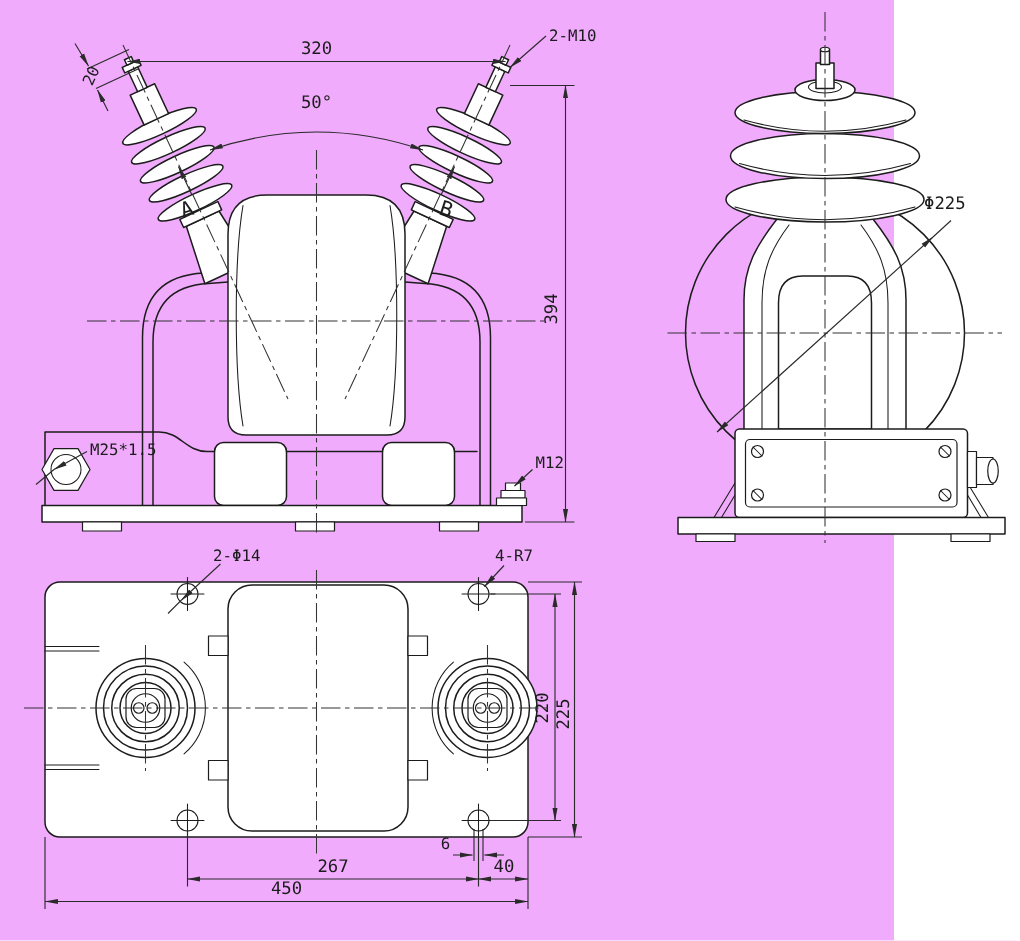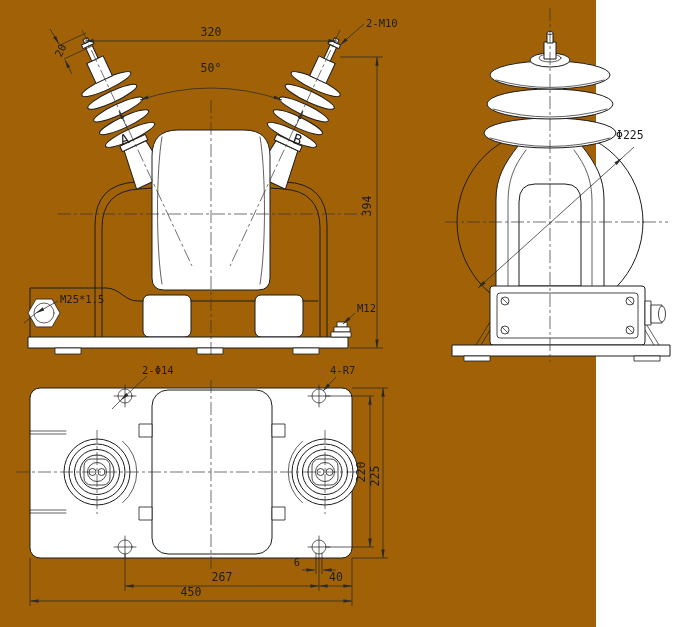--- a/index.html
+++ b/index.html
@@ -1,16 +1,16 @@
 <!DOCTYPE html>
 <html><head>
 <meta charset="utf-8">
 <style>
   html,body{margin:0;padding:0;background:#fff}
-  .stage{width:596px;height:627px;background:#a16207;position:relative}
+  .stage{width:596px;height:627px;background:#f0abfc;position:relative}
   svg{display:block}
   .ln{fill:none;stroke:#1c1c1c;stroke-width:1;stroke-linecap:round;stroke-linejoin:round}
   .thin{fill:none;stroke:#1c1c1c;stroke-width:.7;stroke-linecap:round}
   .wf{fill:#fff;stroke:#1c1c1c;stroke-width:1;stroke-linejoin:round}
   .wf2{fill:#fff;stroke:#1c1c1c;stroke-width:.8;stroke-linejoin:round}
   .cl{fill:none;stroke:#333;stroke-width:.7;stroke-dasharray:13 3 3 3}
   .dim{fill:none;stroke:#2a2a2a;stroke-width:.75}
   text{font-family:"DejaVu Sans Mono","Liberation Mono",monospace;fill:#1c1c1c;font-size:11.5px}
   .small{font-size:10.5px}
   .phase{font-size:14px}

